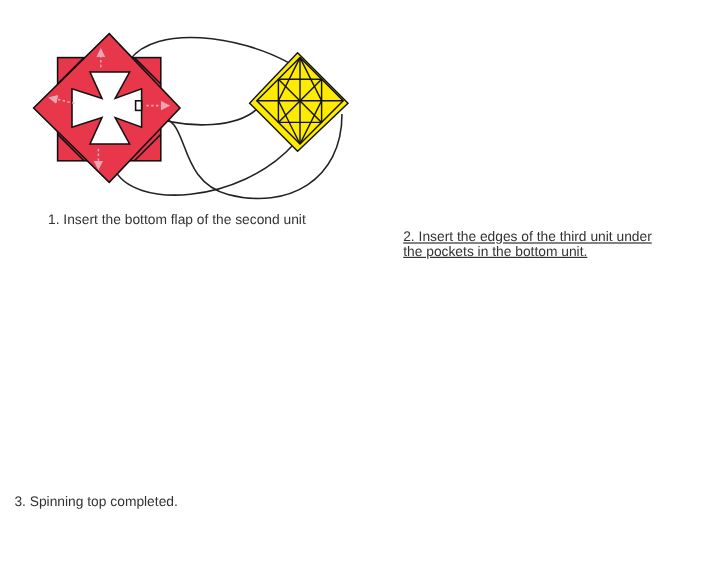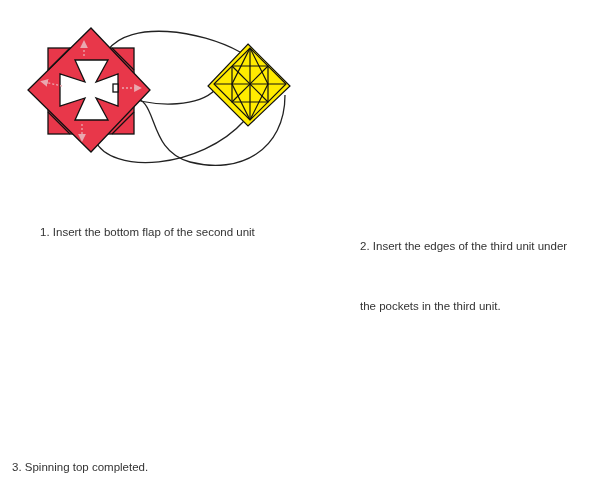--- a/index.html
+++ b/index.html
@@ -1,19 +1,19 @@
 <!DOCTYPE html>
 <html><head>
 <meta charset="utf-8">
 <style>
   html, body { margin: 0; padding: 0; background: #ffffff; }
   body { width: 600px; height: 484px; position: relative; overflow: hidden; font-family: "Liberation Sans", sans-serif; }
   .fig { position: absolute; left: 0; top: 0; width: 600px; height: 484px; }
   .caption { position: absolute; font-size: 11.5px; line-height: 12px; color: #333333; white-space: nowrap; font-family: "Liberation Sans", sans-serif; }
-  .cap-line { display: block; margin-top: 48px; }
+  .cap-line { display: block; }
 </style>
 </head>
 <body>
 
 
 
 <svg class="fig" viewBox="0 0 600 484" xmlns="http://www.w3.org/2000/svg">
   <defs>
     <marker id="arrowhead" markerWidth="6" markerHeight="6" refX="3" refY="3" orient="auto">
       <path d="M0,0 L6,3 L0,6 Z" fill="#e9a8b0"></path>
@@ -141,23 +141,23 @@
     <line x1="407" y1="290" x2="440" y2="372">
     <line x1="407" y1="290" x2="370" y2="360">
   </line></line></line></line></line></polygon></polyline></polyline></polyline></polyline></polygon></polyline></polyline></polyline></polyline></polyline></polyline></polyline></polygon></g>
 
 
 
 <div class="caption" style="left:40px; top:178px;">
   <span class="cap-line">1. Insert the bottom flap of the second unit</span>
 </div>
 
-<div class="caption" style="left:360px; top:192px;">
+<div class="caption" style="left:336px; top:192px;text-decoration:underline;">
   <span class="cap-line">2. Insert the edges of the third unit under</span>
-  <span class="cap-line">the pockets in the third unit.</span>
+  <span class="cap-line">the pockets in the bottom unit.</span>
 </div>
 
 <div class="caption" style="left:12px; top:413px;">
   <span class="cap-line">3. Spinning top completed.</span>
 </div>
 
 
 
 
 </body></html>

